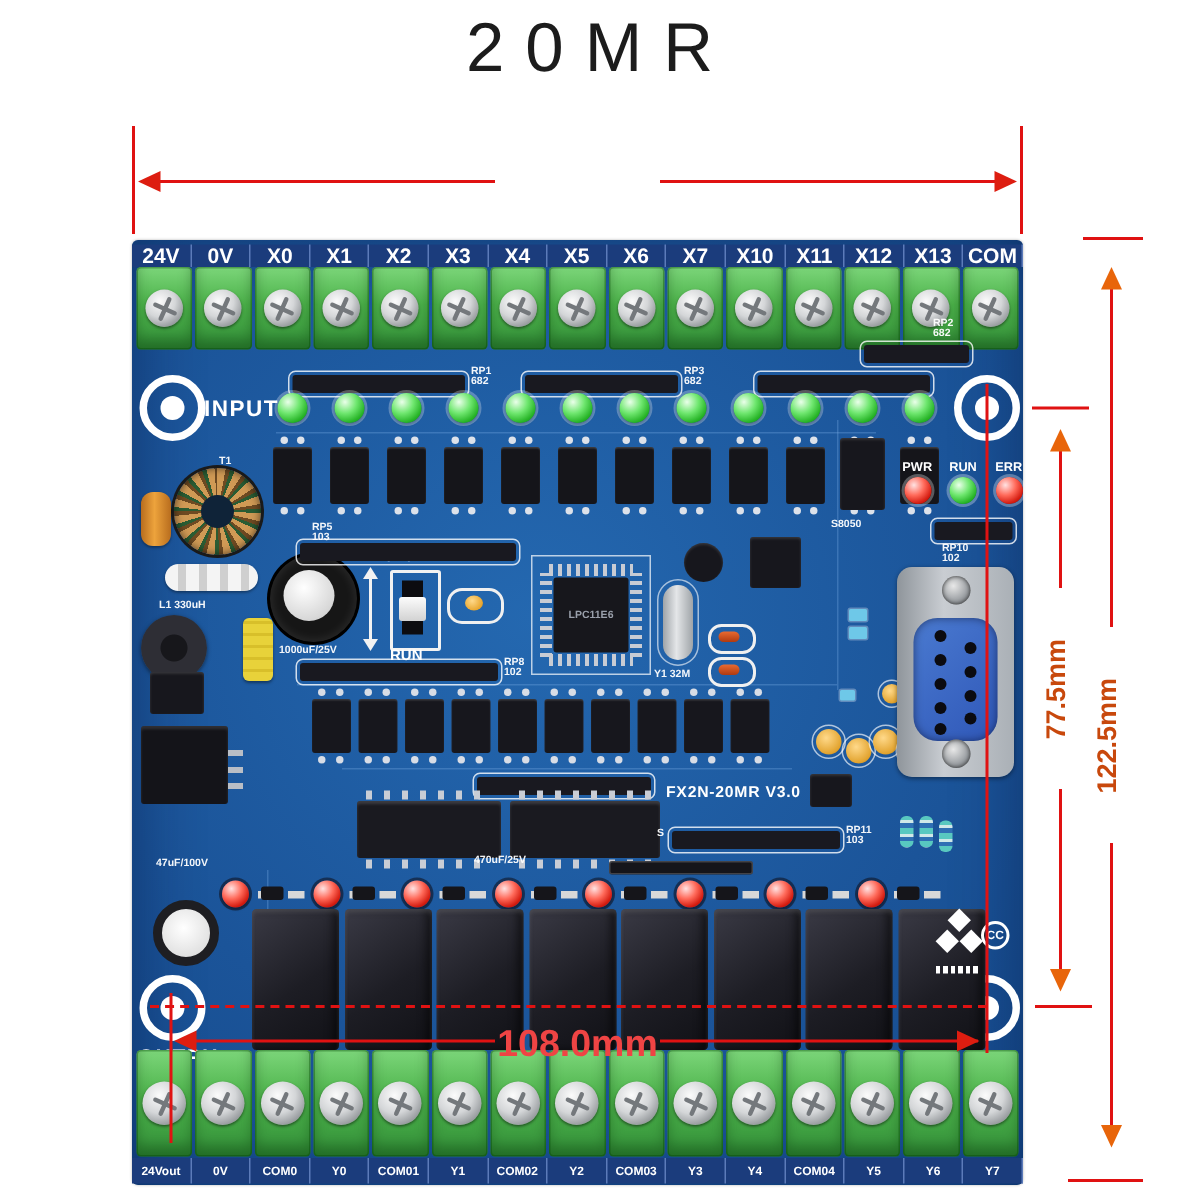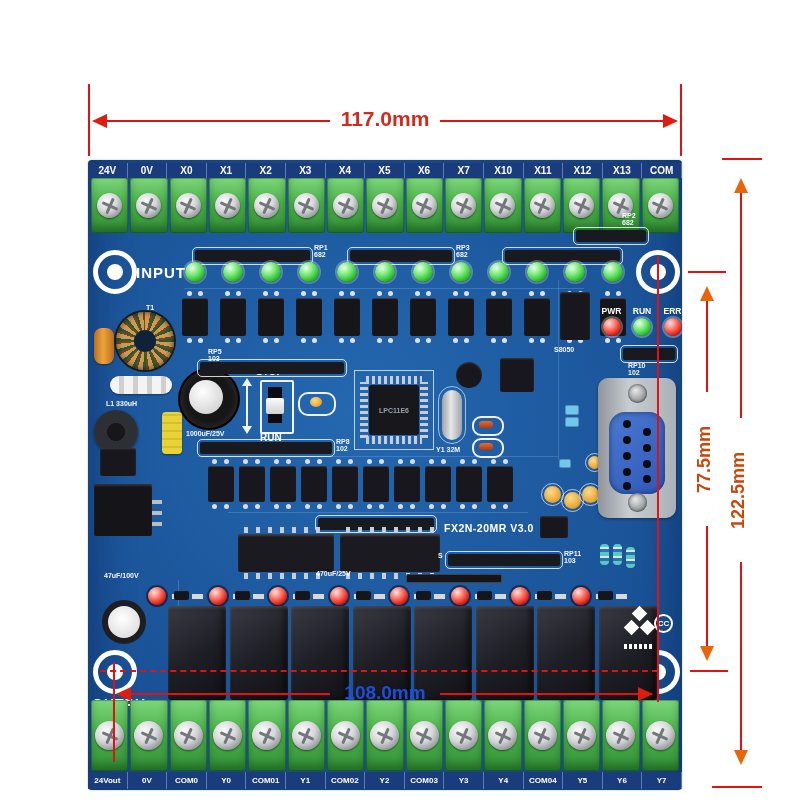--- a/index.html
+++ b/index.html
@@ -22,21 +22,21 @@
   .board{position:absolute;left:88px;top:160px;width:594px;height:630px;border-radius:4px;z-index:1;
          background:radial-gradient(circle at 45% 40%, #2468b0, #1b5499 60%, #154a8c);
          box-shadow:inset 0 0 46px rgba(0,16,56,.45), 0 0 2px rgba(0,0,0,.3);}
   .layer{position:absolute;inset:0;}
   .trace{position:absolute;background:rgba(130,180,235,.30);}
   
   .strip{position:absolute;left:0;width:594px;background:#1b3c7c;display:flex;}
   .strip .cell{flex:1;text-align:center;color:#fff;font-weight:bold;
                border-right:1px solid rgba(145,175,235,.55);overflow:hidden;}
   .strip.top{top:3px;height:15px;}
-  .strip.top .cell{font-size:10px;line-height:15px;}
+  .strip.top .cell{font-size:14px;line-height:15px;}
   .strip.bottom{top:612px;height:17px;}
   .strip.bottom .cell{font-size:8px;line-height:17px;}
   .termrow{position:absolute;left:2px;width:590px;display:flex;}
   .termrow.top{top:18px;height:55px;}
   .termrow.bottom{top:540px;height:71px;}
   .term{position:relative;flex:1;margin:0 1px;border-radius:3px;
         background:linear-gradient(180deg,#7cd67a 0%,#4cb24a 45%,#34913a 100%);
         box-shadow:inset 0 0 0 1px rgba(0,70,0,.35), inset 0 -7px 9px rgba(0,40,0,.35);
         display:flex;align-items:center;justify-content:center;}
   .screw{position:relative;width:25px;height:25px;border-radius:50%;
@@ -174,20 +174,21 @@
   .logobar{position:absolute;left:536px;top:484px;width:30px;height:5px;
         background:repeating-linear-gradient(90deg,#fff 0 3px,transparent 3px 5px);}
   .padbar{position:absolute;left:318px;top:414px;width:96px;height:9px;background:#15151a;border-radius:2px;
         box-shadow:inset 0 0 0 1px rgba(255,255,255,.2);}
 </style>
 </head>
 <body>
 
 <div class="stage">
 
+  <div class="title">20MR</div>
 
   <div class="board">
 
     <div class="layer">
       <div class="trace" style="left:96px;top:128px;width:400px;height:1px;"></div>
       <div class="trace" style="left:110px;top:296px;width:360px;height:1px;"></div>
       <div class="trace" style="left:470px;top:120px;width:1px;height:180px;"></div>
       <div class="trace" style="left:140px;top:352px;width:300px;height:1px;"></div>
       <div class="trace" style="left:90px;top:420px;width:1px;height:110px;"></div>
     </div>
@@ -551,31 +552,30 @@
         <span class="cell" style="--i: 14;">Y7</span>
       </div>
   </div>
 
   <div class="dline" style="left:88px;top:84px;width:2px;height:72px;"></div>
   <div class="dline" style="left:680px;top:84px;width:2px;height:72px;"></div>
   <div class="dline" style="left:96px;top:120px;width:234px;height:2px;"></div>
   <div class="dline" style="left:440px;top:120px;width:236px;height:2px;"></div>
   <div class="arr left" style="left:92px;top:114px;"></div>
   <div class="arr right" style="left:663px;top:114px;"></div>
-  <div class="dtext" style="left:330px;top:107px;width:110px;font-size:21px;">117.0mm</div>
 
   <div class="ddash" style="left:100px;top:670px;width:558px;"></div>
   <div class="dline" style="left:113px;top:662px;width:2px;height:100px;"></div>
   <div class="dline" style="left:657px;top:256px;width:2px;height:446px;"></div>
 
   <div class="dline" style="left:120px;top:693px;width:210px;height:2px;"></div>
   <div class="dline" style="left:440px;top:693px;width:212px;height:2px;"></div>
   <div class="arr left" style="left:116px;top:687px;"></div>
   <div class="arr right" style="left:638px;top:687px;"></div>
-  <div class="dtext" style="left:330px;top:682px;width:110px;font-size:19px;color:#1d4ed8;">108.0mm</div>
+  <div class="dtext" style="left:330px;top:682px;width:110px;font-size:25px;color:#ef4444;">108.0mm</div>
 
   <div class="dline" style="left:688px;top:271px;width:38px;height:2px;"></div>
   <div class="dline" style="left:690px;top:670px;width:38px;height:2px;"></div>
   <div class="dline" style="left:706px;top:290px;width:2px;height:102px;"></div>
   <div class="dline" style="left:706px;top:526px;width:2px;height:128px;"></div>
   <div class="arr up" style="left:700px;top:286px;"></div>
   <div class="arr down" style="left:700px;top:646px;"></div>
   <div class="dtext vtext" style="left:694px;top:392px;width:26px;height:134px;font-size:18px;">77.5mm</div>
 
   <div class="dline" style="left:722px;top:158px;width:40px;height:2px;"></div>

